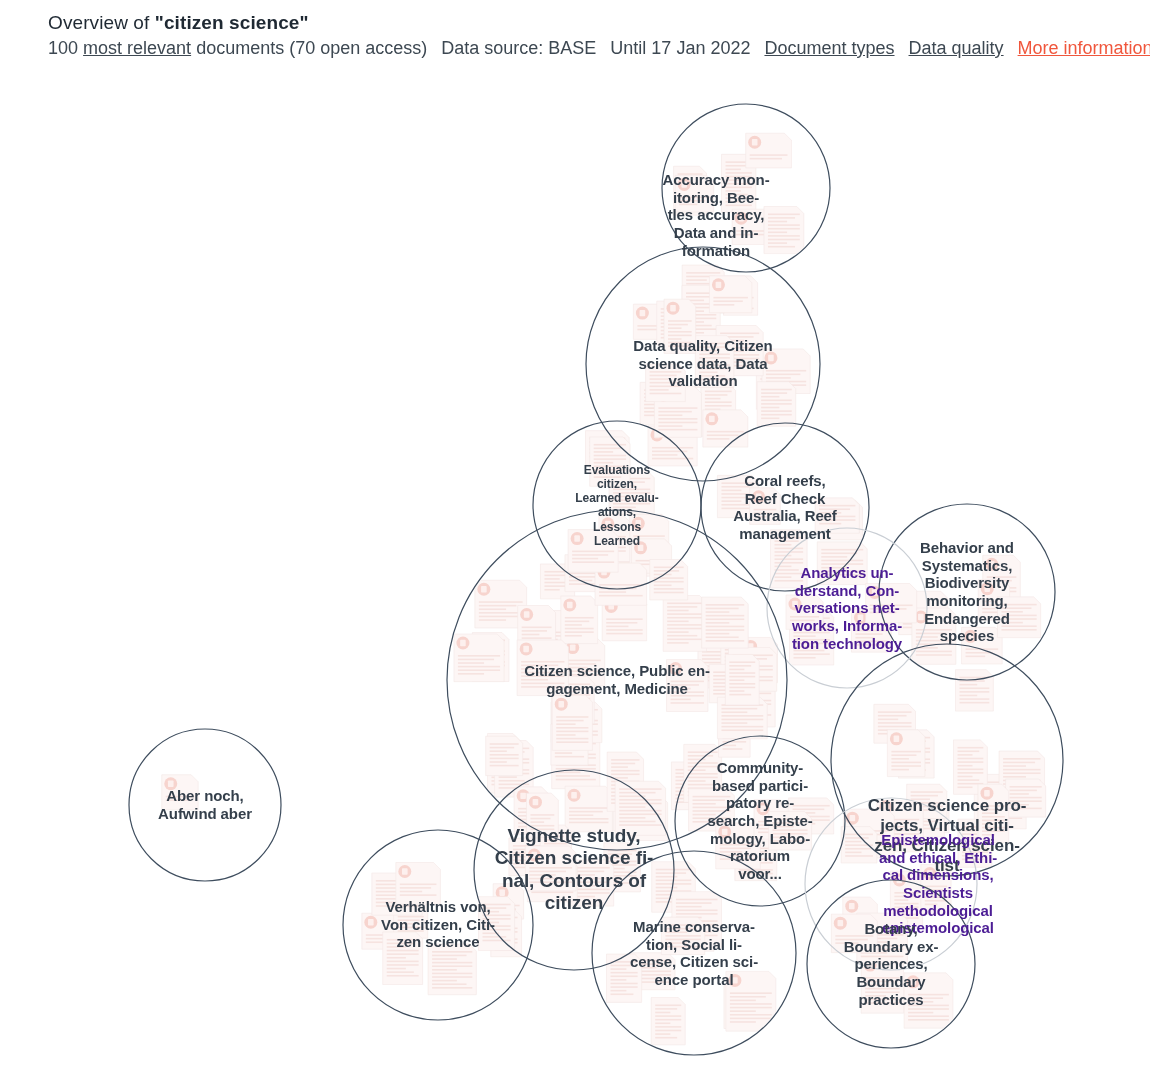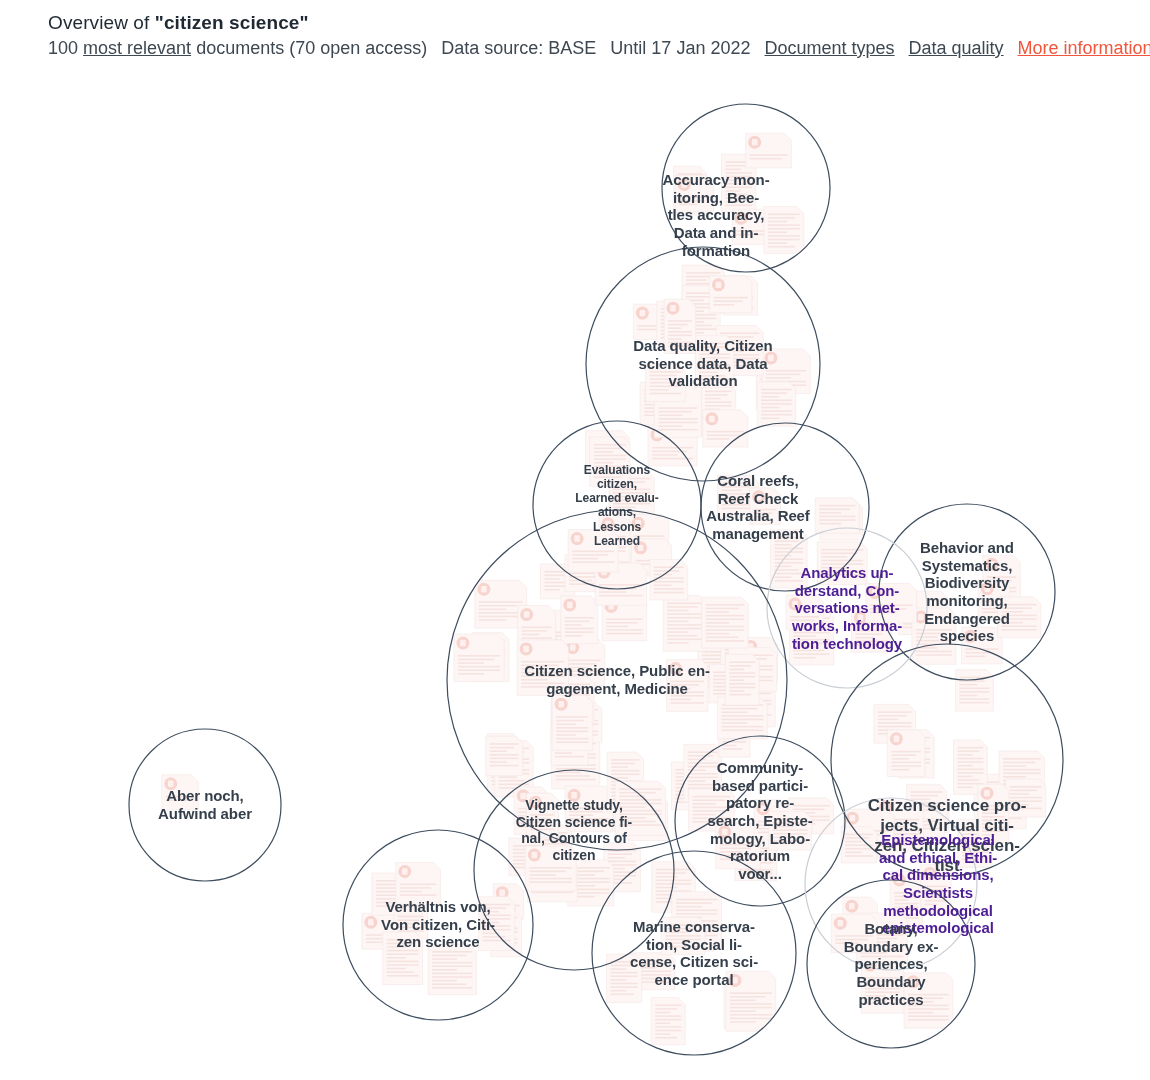--- a/index.html
+++ b/index.html
@@ -1848,21 +1848,21 @@
 formation</div>
       <div class="bubble-label" style="left: 703px; top: 364px; font-size: 15px; width: 240px;">Data quality, Citizen
 science data, Data
 validation</div>
       <div class="bubble-label" style="left: 617px; top: 505px; font-size: 12px; width: 172px;">Evaluations
 citizen,
 Learned evalu-
 ations,
 Lessons
 Learned</div>
-      <div class="bubble-label" style="left: 758px; top: 507px; font-size: 15px; width: 172px;">Coral reefs,
+      <div class="bubble-label" style="left: 785px; top: 507px; font-size: 15px; width: 172px;">Coral reefs,
 Reef Check
 Australia, Reef
 management</div>
       <div class="bubble-label" style="left: 967px; top: 592px; font-size: 15px; width: 180px;">Behavior and
 Systematics,
 Biodiversity
 monitoring,
 Endangered
 species</div>
       <div class="bubble-label faded" style="left: 847px; top: 608px; font-size: 15px; width: 164px;">Analytics un-
@@ -1878,21 +1878,21 @@
 tist</div>
       <div class="bubble-label" style="left: 205px; top: 805px; font-size: 15px; width: 156px;">Aber noch,
 Aufwind aber</div>
       <div class="bubble-label" style="left: 760px; top: 821px; font-size: 15px; width: 174px;">Community-
 based partici-
 patory re-
 search, Episte-
 mology, Labo-
 ratorium
 voor...</div>
-      <div class="bubble-label" style="left: 574px; top: 830px; font-size: 14px; width: 205px;">Vignette study,
+      <div class="bubble-label" style="left: 574px; top: 870px; font-size: 19px; width: 205px;">Vignette study,
 Citizen science fi-
 nal, Contours of
 citizen</div>
       <div class="bubble-label faded" style="left: 938px; top: 884px; font-size: 15px; width: 176px;">Epistemological
 and ethical, Ethi-
 cal dimensions,
 Scientists
 methodological
 epistemological</div>
       <div class="bubble-label" style="left: 438px; top: 925px; font-size: 15px; width: 195px;">Verhältnis von,

